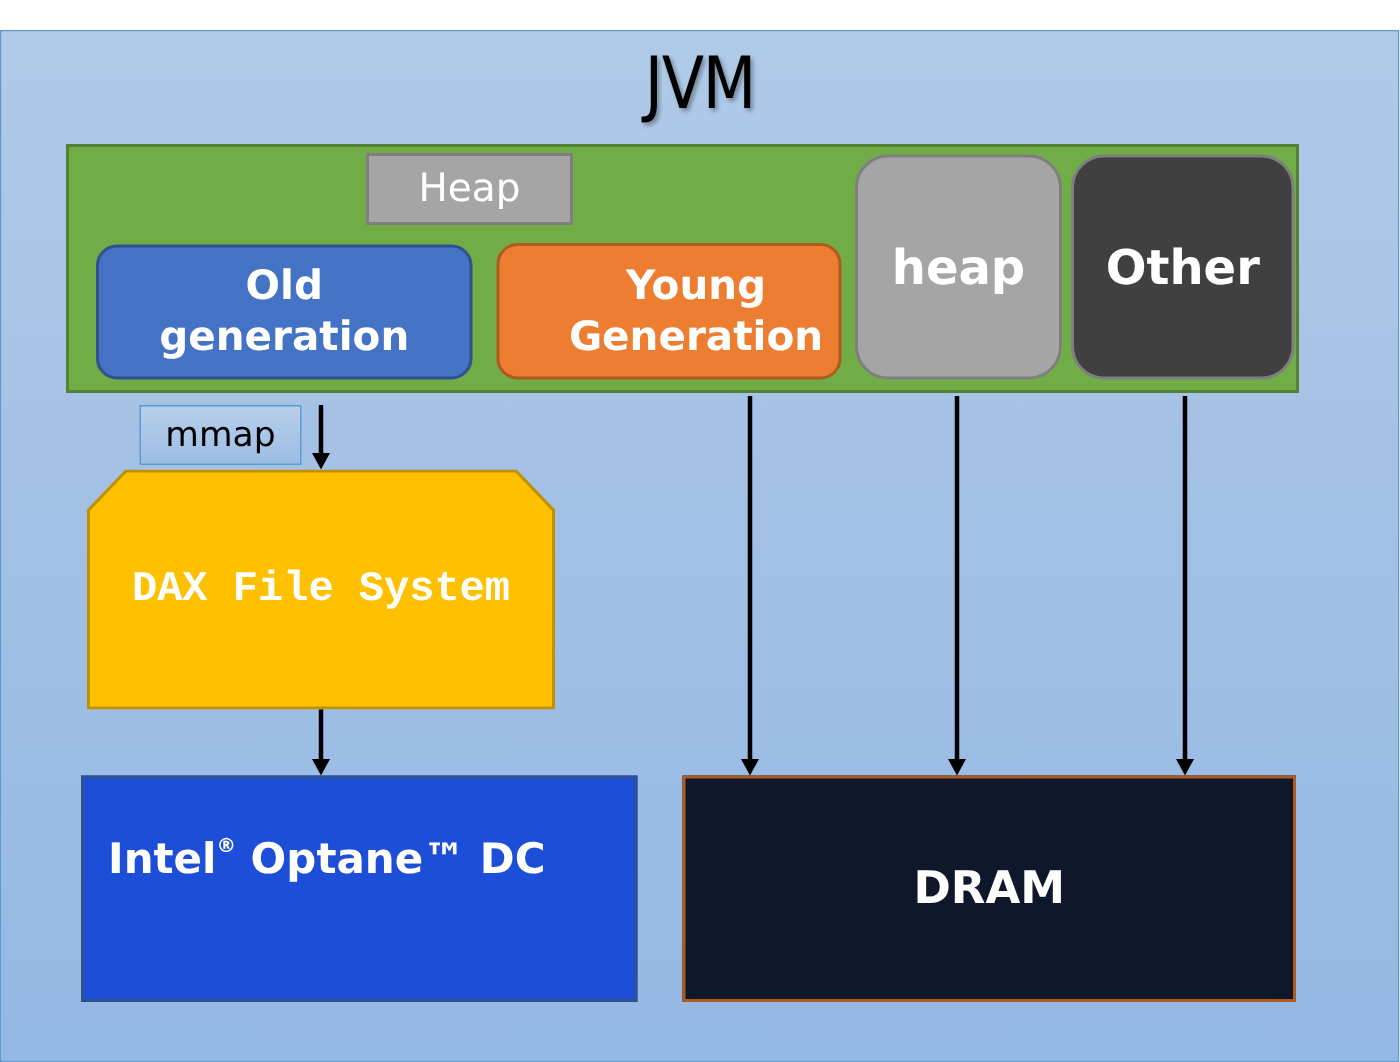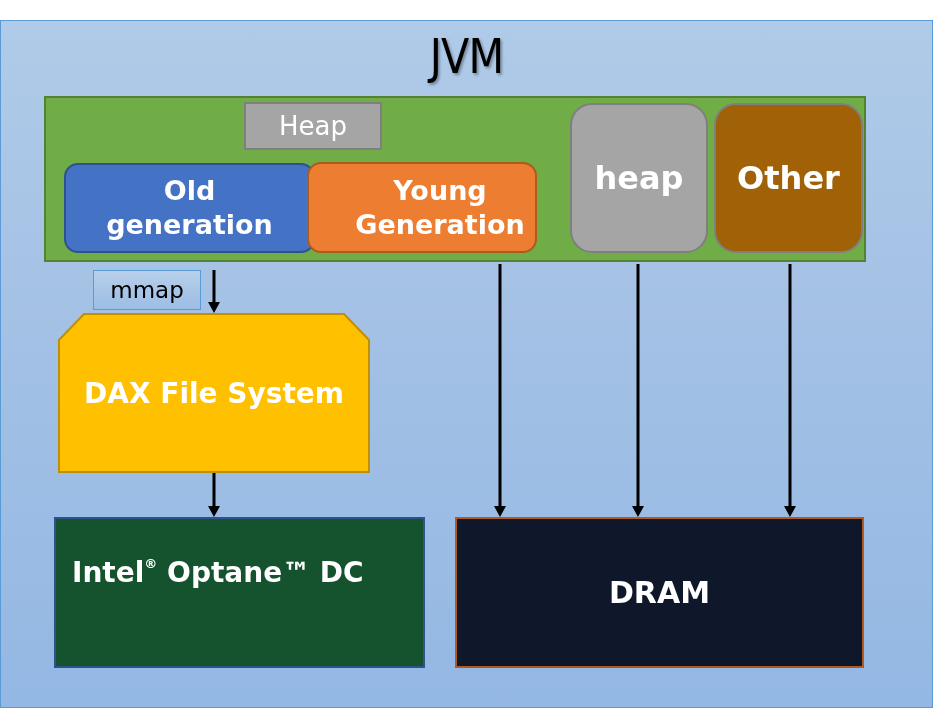--- a/index.html
+++ b/index.html
@@ -15,36 +15,36 @@
   .jvm-box { position: absolute; left: 44px; top: 96px; width: 822px; height: 166px;
              background: #70ad47; border: 2px solid #548235; box-sizing: border-box; }
   .heap-label { position: absolute; left: 244px; top: 102px; width: 138px; height: 48px;
                 background: #a5a5a5; border: 2px solid #7f7f7f; box-sizing: border-box;
                 color: #fff; font-size: 26px; text-align: center; line-height: 44px; }
   .rbox { position: absolute; box-sizing: border-box; border-radius: 14px; color: #fff;
           font-weight: bold; text-align: center; display: flex; align-items: center;
           justify-content: center; flex-direction: column; line-height: 1.25; }
   .old { left: 64px; top: 163px; width: 251px; height: 90px; background: #4472c4;
          border: 2px solid #2f528f; font-size: 27px; }
-  .young { left: 307px; top: 162px; width: 230px; height: 91px; background: #ed7d31;
+  .young { left: 331px; top: 162px; width: 230px; height: 91px; background: #ed7d31;
            border: 2px solid #ae5a21; font-size: 27px; padding-left: 36px; }
   .nonheap { left: 570px; top: 103px; width: 138px; height: 150px; background: #a5a5a5;
              border: 2px solid #7f7f7f; font-size: 32px; border-radius: 22px; }
-  .other { left: 714px; top: 103px; width: 149px; height: 150px; background: #a16207;
+  .other { left: 714px; top: 103px; width: 149px; height: 150px; background: #404040;
            border: 2px solid #7f7f7f; font-size: 32px; border-radius: 22px; }
   .mmap { position: absolute; left: 93px; top: 270px; width: 108px; height: 40px;
           background: linear-gradient(to bottom, #b7cfea, #9dbde4);
           border: 1px solid #5b9bd5; box-sizing: border-box; color: #000;
           font-size: 23px; text-align: center; line-height: 38px; }
   .dax { position: absolute; left: 58px; top: 313px; width: 312px; height: 160px; }
   .dax-label { position: absolute; left: 58px; top: 313px; width: 312px; height: 160px;
                display: flex; align-items: center; justify-content: center;
-               color: #fff; font-weight: bold; font-size: 28px; }
+               color: #fff; font-weight: bold; font-size: 28px; font-family: Liberation Mono, monospace; }
   .optane { position: absolute; left: 54px; top: 517px; width: 371px; height: 151px;
-            background: #14532d; border: 2px solid #2f528f; box-sizing: border-box;
+            background: #1d4ed8; border: 2px solid #2f528f; box-sizing: border-box;
             color: #fff; font-weight: bold; font-size: 28px; line-height: 1.4;
             padding: 34px 0 0 16px; }
   .optane sup { font-size: 13px; vertical-align: 14px; }
   .dram { position: absolute; left: 455px; top: 517px; width: 409px; height: 151px;
           background: #0f172a; border: 2px solid #ae5a21; box-sizing: border-box;
           color: #fff; font-weight: bold; font-size: 30px;
           display: flex; align-items: center; justify-content: center; }
   svg.arrows { position: absolute; left: 0; top: 0; width: 933px; height: 708px; pointer-events: none; }
 </style>
 </head>

